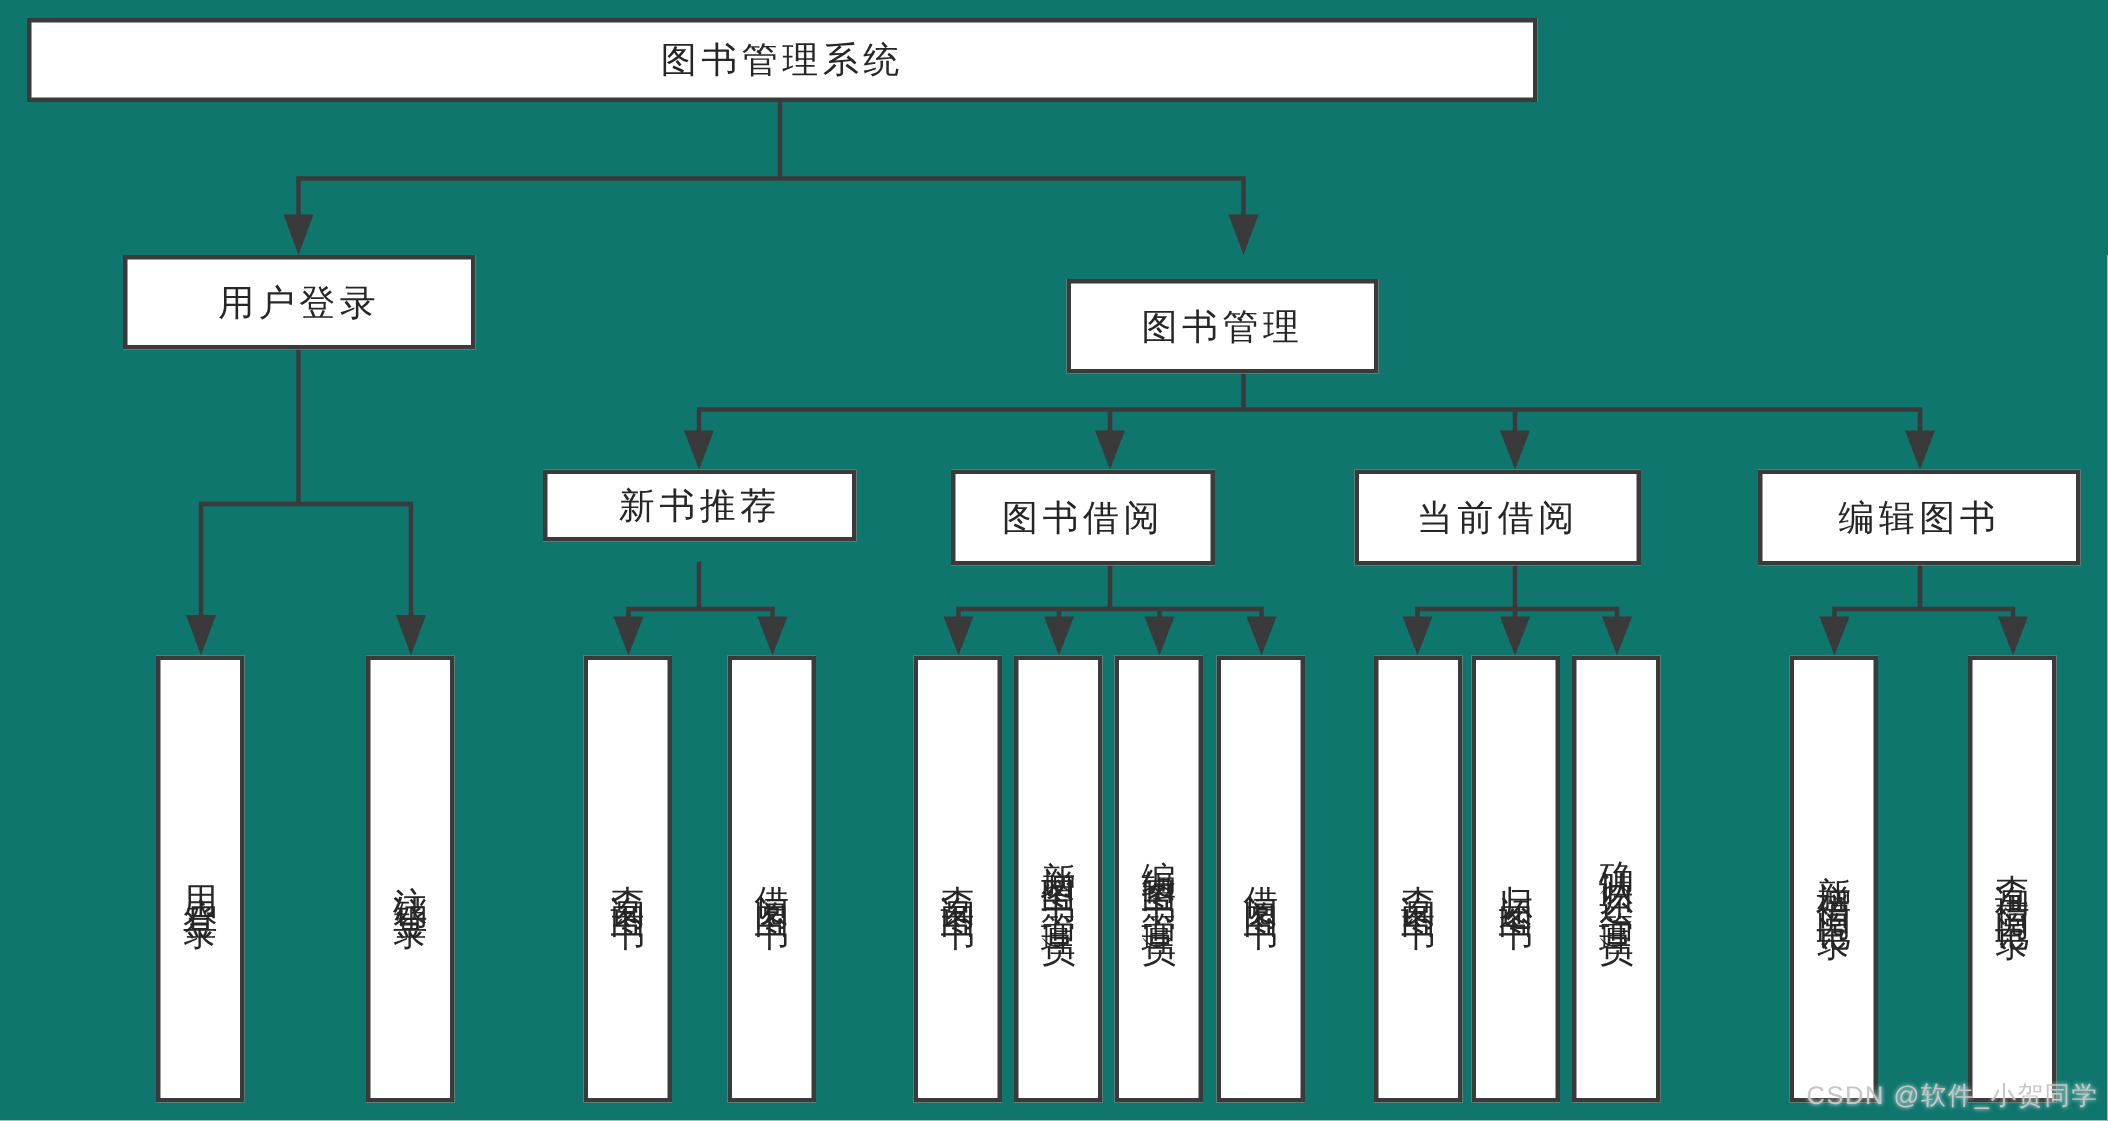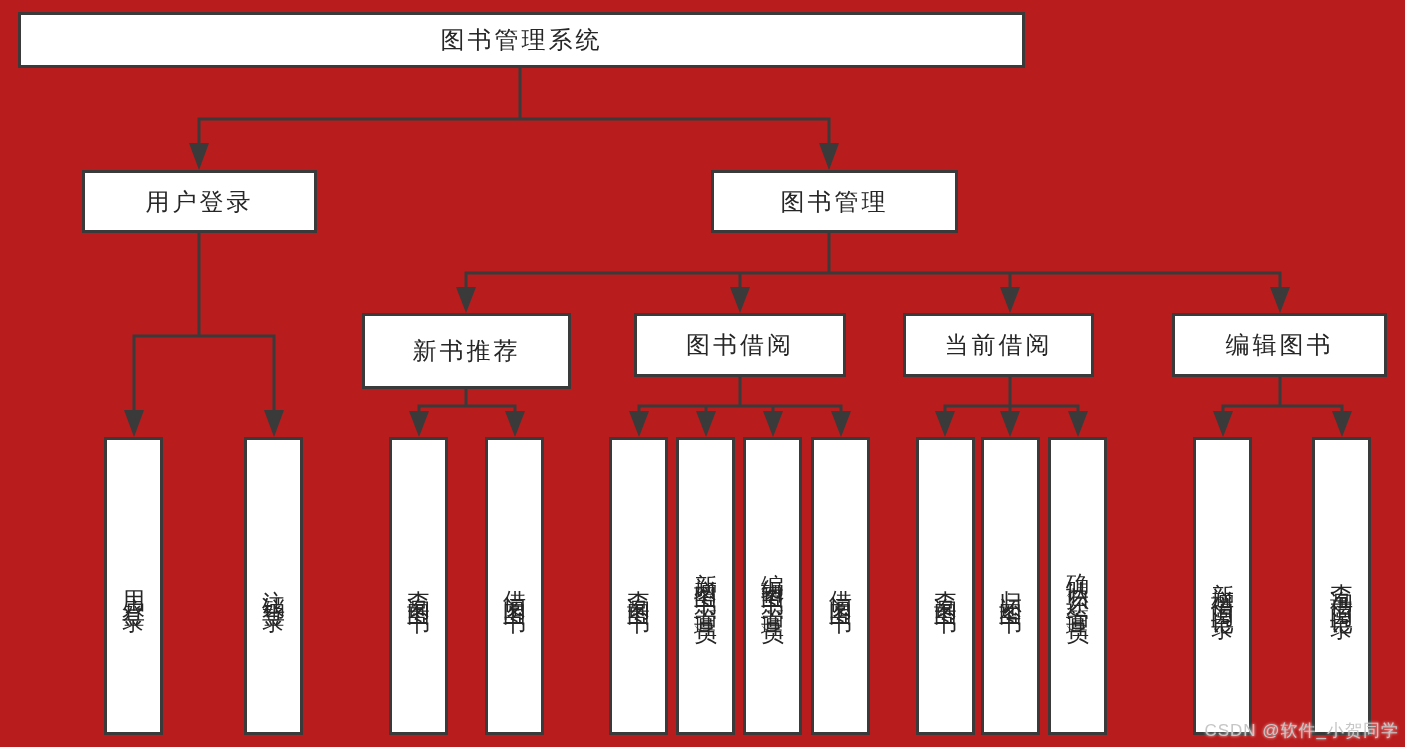--- a/index.html
+++ b/index.html
@@ -1,20 +1,20 @@
 <!DOCTYPE html>
 <html><head>
 <meta charset="utf-8">
 <style>
   html, body { margin: 0; padding: 0; background: #ffffff; }
   .canvas {
     position: relative;
     width: 1405px;
     height: 747px;
-    background: #b91c1c;
+    background: #0f766e;
     font-family: "Liberation Sans", "DejaVu Sans", sans-serif;
     overflow: hidden;
   }
   svg.connectors {
     position: absolute;
     left: 0; top: 0;
     width: 1405px; height: 747px;
   }
   svg.connectors path {
     fill: none;
@@ -107,28 +107,28 @@
     </g>
   </svg>
 
   <div class="box h" style="left:18px; top:12px; width:1007px; height:56px;">
     <span>图书管理系统</span>
   </div>
 
   <div class="box h" style="left:82px; top:170px; width:235px; height:63px;">
     <span>用户登录</span>
   </div>
-  <div class="box h" style="left:711px; top:170px; width:247px; height:63px;">
+  <div class="box h" style="left:711px; top:186px; width:208px; height:63px;">
     <span>图书管理</span>
   </div>
 
-  <div class="box h" style="left:362px; top:313px; width:209px; height:76px;">
+  <div class="box h" style="left:362px; top:313px; width:209px; height:48px;">
     <span>新书推荐</span>
   </div>
-  <div class="box h" style="left:634px; top:313px; width:212px; height:64px;">
+  <div class="box h" style="left:634px; top:313px; width:176px; height:64px;">
     <span>图书借阅</span>
   </div>
   <div class="box h" style="left:903px; top:313px; width:191px; height:64px;">
     <span>当前借阅</span>
   </div>
   <div class="box h" style="left:1172px; top:313px; width:215px; height:64px;">
     <span>编辑图书</span>
   </div>
 
   <div class="box v" style="left:104px; top:437px; width:59px; height:298px;">

